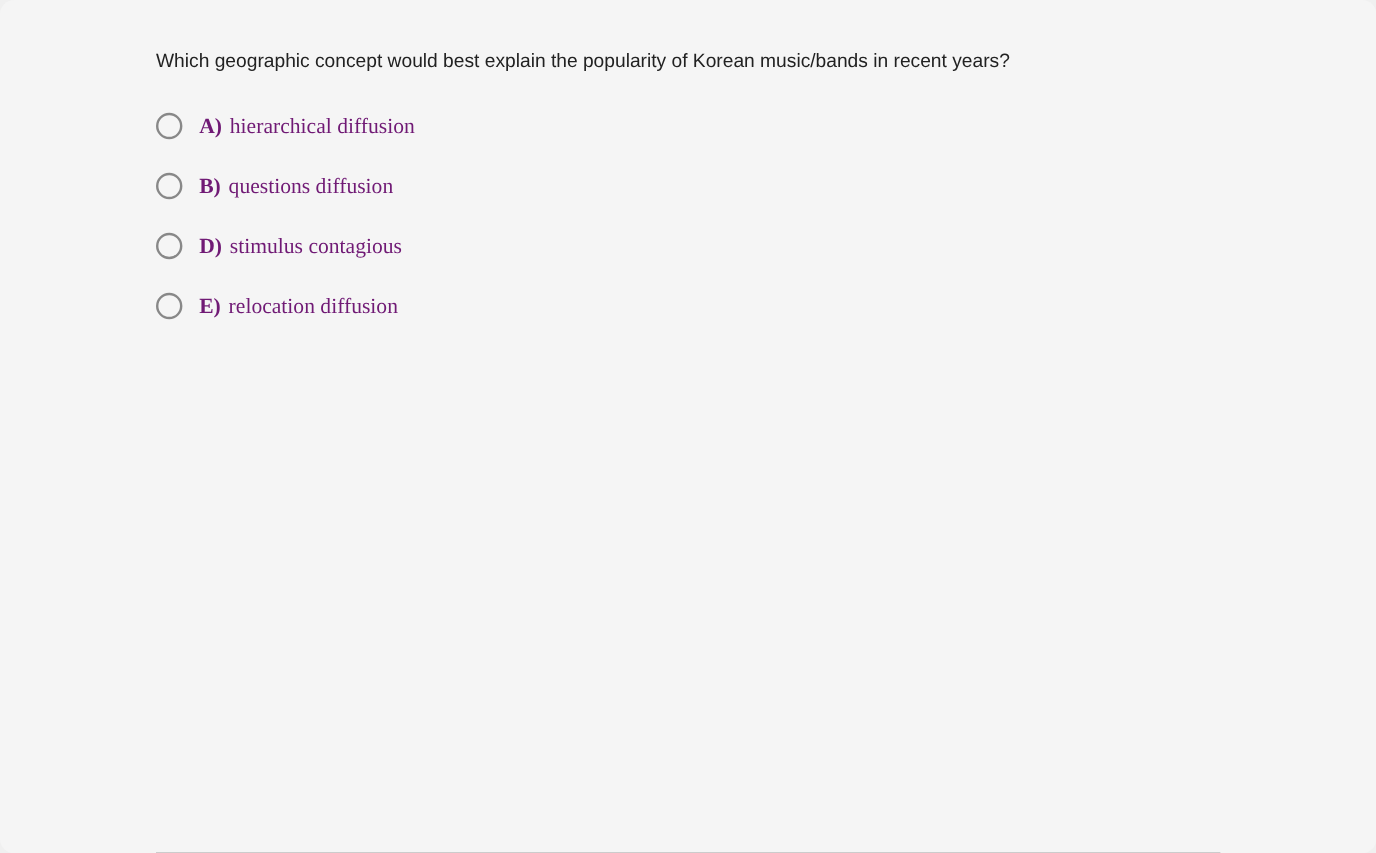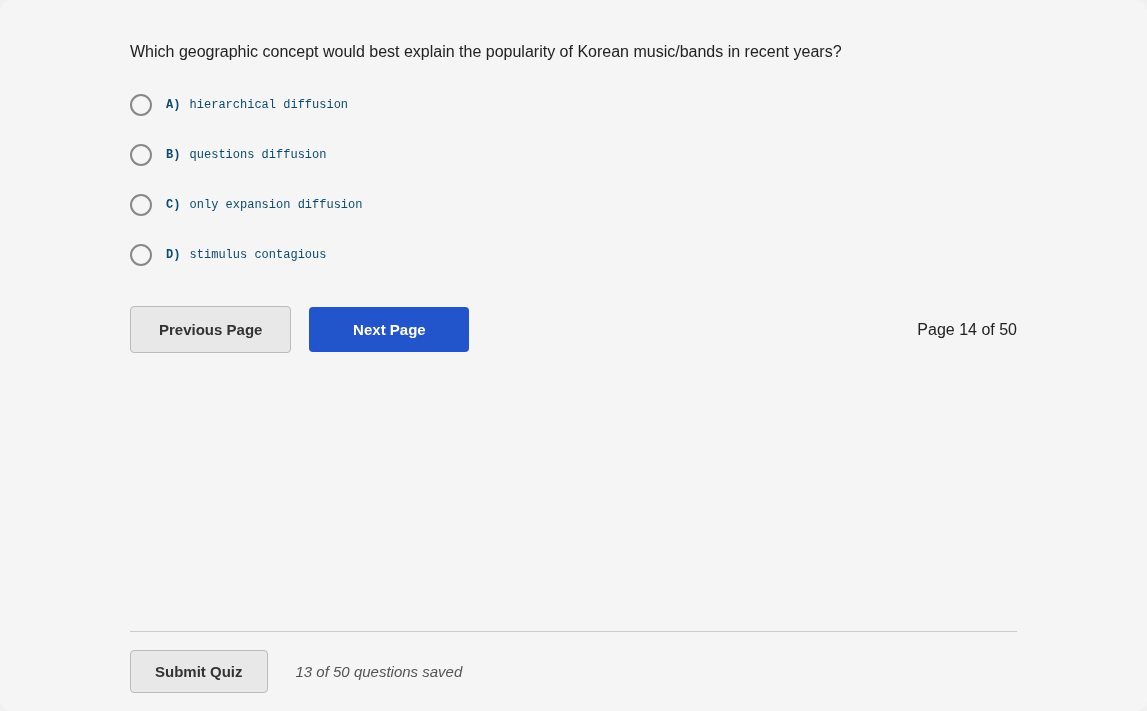--- a/index.html
+++ b/index.html
@@ -66,24 +66,24 @@
       -webkit-appearance: none;
     }
 
     .option-radio:checked {
       border-color: #3366cc;
       background: #3366cc;
       box-shadow: inset 0 0 0 4px #f5f5f5;
     }
 
     .option-label {
-      font-size: 12px;
-      color: #0c4a6e;
-      cursor: pointer;
-      font-family: Liberation Mono, monospace;
+      font-size: 18px;
+      color: #701a75;
+      cursor: pointer;
+      font-family: Liberation Serif, serif;
     }
 
     .option-key {
       font-weight: bold;
       margin-right: 2px;
     }
 
     .nav-row {
       display: flex;
       align-items: center;
@@ -177,41 +177,32 @@
       <li class="option-item">
         <input type="radio" class="option-radio" name="answer" style="">
         <label class="option-label">
           <span class="option-key">B)</span>
           <span>questions diffusion</span>
         </label>
       </li>
       <li class="option-item">
         <input type="radio" class="option-radio" name="answer" style="">
         <label class="option-label">
-          <span class="option-key">C)</span>
-          <span>only expansion diffusion</span>
-        </label>
-      </li>
-      <li class="option-item">
-        <input type="radio" class="option-radio" name="answer" style="">
-        <label class="option-label">
           <span class="option-key">D)</span>
           <span>stimulus contagious</span>
         </label>
       </li>
+      <li class="option-item">
+        <input type="radio" class="option-radio" name="answer" style="">
+        <label class="option-label">
+          <span class="option-key">E)</span>
+          <span>relocation diffusion</span>
+        </label>
+      </li>
     </ul>
 
-    <div class="nav-row">
-      <button class="btn-prev">Previous Page</button>
-      <button class="btn-next">Next Page</button>
-      <span class="page-indicator">Page 14 of 50</span>
-    </div>
 
   </div>
 
   <hr class="divider">
 
-  <div class="footer-row">
-    <button class="btn-submit">Submit Quiz</button>
-    <span class="saved-status">13 of 50 questions saved</span>
-  </div>
 
 </div>
 
 </body></html>

